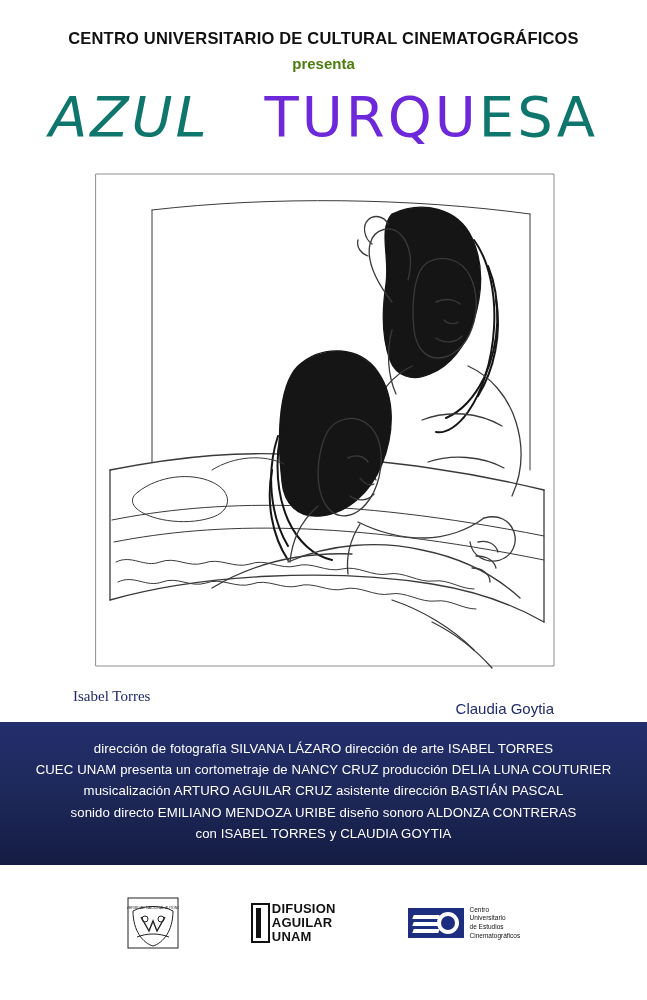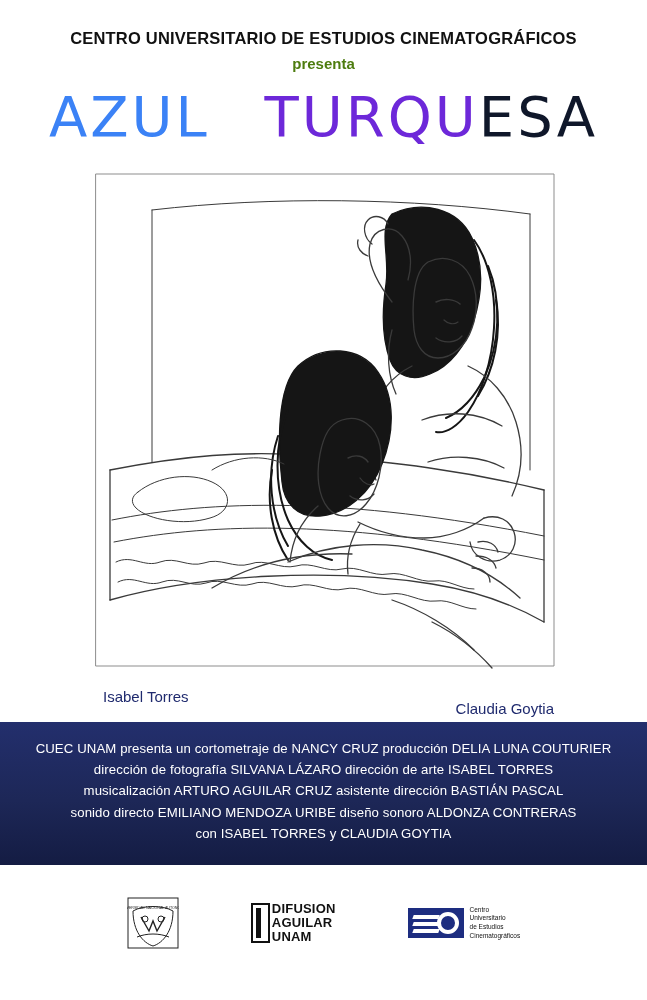--- a/index.html
+++ b/index.html
@@ -51,23 +51,23 @@
     position: absolute;
     top: 6px;
     left: 0;
     width: 100%;
     text-align: center;
     font-family: "DejaVu Sans", sans-serif;
     font-size: 56px;
     letter-spacing: 3px;
     white-space: nowrap;
   }
-  .title-art .w1 { color: #3b82f6; }
+  .title-art .w1 { color: #0f766e; font-style: italic; }
   .title-art .blue { color: #6d28d9; }
-  .title-art .w2 { color: #0f172a; }
+  .title-art .w2 { color: #0f766e; }
   .title-art span { display: inline-block; }
 
   .drawing-wrap {
     position: absolute;
     top: 92px;
     left: 92px;
     width: 466px;
     height: 500px;
   }
   .drawing-wrap svg { display: block; width: 100%; height: 100%; }
@@ -77,21 +77,21 @@
     position: relative;
     flex: 0 0 auto;
     height: 44px;
   }
   .cast .name {
     position: absolute;
     font-size: 15px;
     color: #1f2a6e;
     font-weight: normal;
   }
-  .cast .left { left: 103px; top: 10px; }
+  .cast .left { left: 73px; top: 10px; font-family: Liberation Serif, serif; }
   .cast .right { right: 93px; top: 22px; }
 
   
   .credits {
     flex: 0 0 auto;
     background: #1f2a63;
     background: linear-gradient(180deg, #232f6d 0%, #1d2757 55%, #141c43 100%);
     color: #ffffff;
     padding: 16px 26px 20px 26px;
     text-align: center;
@@ -176,21 +176,21 @@
     text-align: left;
     max-width: 76px;
   }
 </style>
 </head>
 <body>
 
 <div class="poster">
 
   <div class="header">
-    <div class="org">CENTRO UNIVERSITARIO DE ESTUDIOS CINEMATOGRÁFICOS</div>
+    <div class="org">CENTRO UNIVERSITARIO DE CULTURAL CINEMATOGRÁFICOS</div>
     <div class="presenta">presenta</div>
   </div>
 
   <div class="art">
 
     <div class="title-art">
       <span class="w1">AZUL</span>
       <span style="display:inline-block;width:34px"></span><span class="blue">TURQU</span><span class="w2">ESA</span>
     </div>
 
@@ -266,22 +266,22 @@
       </svg>
     </div>
   </div>
 
   <div class="cast">
     <div class="name left">Isabel Torres</div>
     <div class="name right">Claudia Goytia</div>
   </div>
 
   <div class="credits">
+    <div class="line">dirección de fotografía SILVANA LÁZARO dirección de arte ISABEL TORRES</div>
     <div class="line">CUEC UNAM presenta un cortometraje de NANCY CRUZ producción DELIA LUNA COUTURIER</div>
-    <div class="line">dirección de fotografía SILVANA LÁZARO dirección de arte ISABEL TORRES</div>
     <div class="line">musicalización ARTURO AGUILAR CRUZ asistente dirección BASTIÁN PASCAL</div>
     <div class="line">sonido directo EMILIANO MENDOZA URIBE diseño sonoro ALDONZA CONTRERAS</div>
     <div class="line">con ISABEL TORRES y CLAUDIA GOYTIA</div>
   </div>
 
   <div class="footer">
 
     <div class="logo logo-unam">
       <svg width="52" height="52" viewBox="0 0 52 52" xmlns="http://www.w3.org/2000/svg">
         <rect x="1" y="1" width="50" height="50" fill="#ffffff" stroke="#222" stroke-width="1"></rect>

